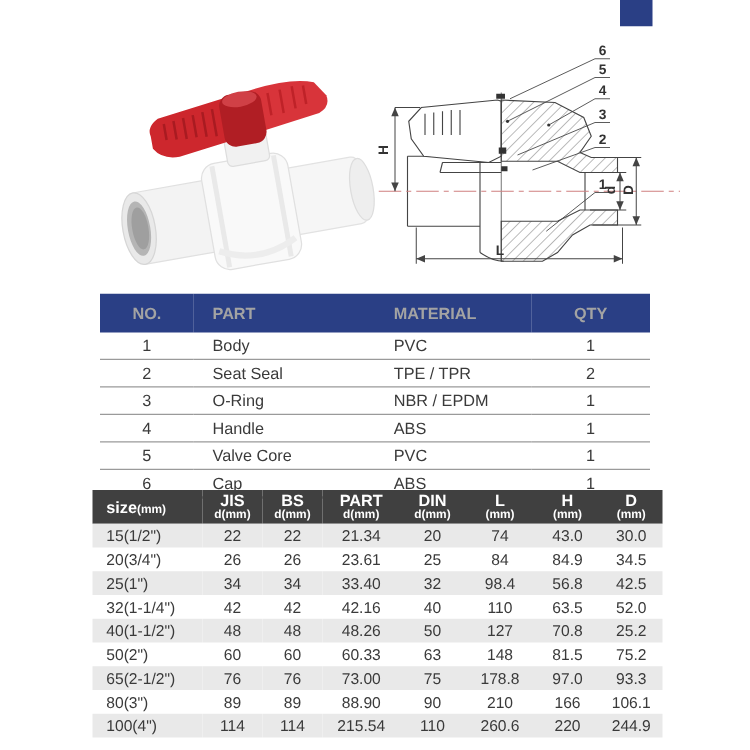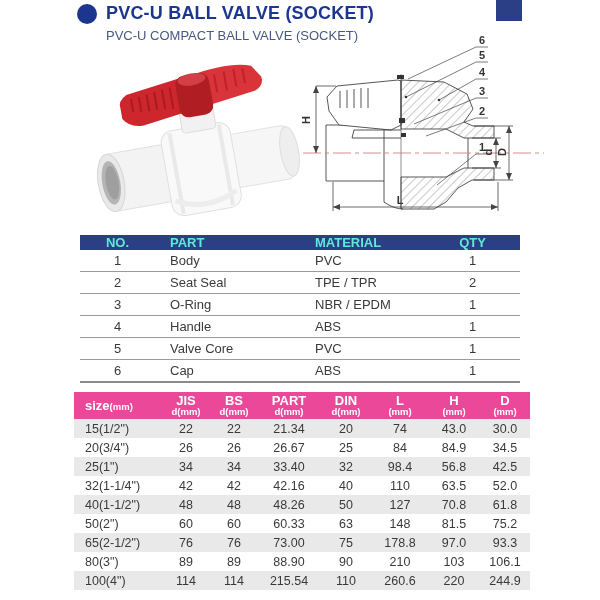--- a/index.html
+++ b/index.html
@@ -11,46 +11,41 @@
   .page-title{margin:0;font-size:18px;font-weight:bold;color:#1c3690;letter-spacing:.2px;white-space:nowrap;}
   .subtitle{position:absolute;left:106px;top:28px;font-size:13px;color:#47597e;white-space:nowrap;}
   .corner{position:absolute;left:496px;top:0;width:26px;height:21px;background:#2a3f85;}
   
   .photo{position:absolute;left:95px;top:50px;width:212px;height:180px;}
   .diagram{position:absolute;left:296px;top:34px;width:268px;height:196px;}
   .diagram text{font-family:"Liberation Sans",sans-serif;font-size:11px;font-weight:bold;fill:#333;}
   
   table{border-collapse:collapse;table-layout:fixed;}
   .parts{position:absolute;left:80px;top:235px;width:440px;font-size:13px;}
-  .parts th{background:#2a3f85;color:#5eead4;font-weight:bold;height:15px;font-size:13px;padding:0;}
+  .parts th{background:#2a3f85;color:#a3a3a3;font-weight:bold;height:31px;font-size:13px;padding:0;}
   .parts td{height:21px;border-bottom:1px solid #9a9a9a;padding:0;color:#3a3a3a;}
   .parts tr:last-child td{border-bottom:2px solid #8a8a8a;}
   .parts .c{text-align:center;}
   .parts .l{text-align:left;padding-left:15px;margin-top:12px;}
   
   .sizes{position:absolute;left:74px;top:392px;width:456px;font-size:12.5px;text-align:center;}
-  .sizes th{background:#ec4899;color:#fff;height:27px;padding:0;line-height:1.05;font-size:13px;vertical-align:middle;}
+  .sizes th{background:#404040;color:#fff;height:27px;padding:0;line-height:1.05;font-size:13px;vertical-align:middle;}
   .sizes th .hm{font-weight:bold;display:block;}
   .sizes th .hs{font-weight:bold;display:block;font-size:9.5px;}
   .sizes th.size-col{text-align:left;padding-left:11px;}
   .sizes th.size-col .hm,.sizes th.size-col .hs{display:inline;}
   .sizes td{height:19px;padding:0;color:#3a3a3a;}
   .sizes tbody tr:nth-child(odd){background:#e9e9e9;}
   .sizes td.first{text-align:left;padding-left:11px;}
 </style>
 </head>
 <body>
 
 <div class="page">
 
-  <div class="title-row">
-    <span class="bullet"></span>
-    <h1 class="page-title">PVC-U BALL VALVE (SOCKET)</h1>
-  </div>
-  <div class="subtitle">PVC-U COMPACT BALL VALVE (SOCKET)</div>
   <div class="corner"></div>
 
   <div class="photo">
     <svg viewBox="0 0 212 180" width="212" height="180">
       <g transform="rotate(-10 106 112)">
 
         <rect x="10" y="88" width="70" height="58" rx="6" fill="#f3f3f3" stroke="#e0e0e0"></rect>
 
         <rect x="130" y="90" width="66" height="54" rx="6" fill="#f6f6f6" stroke="#e2e2e2"></rect>
         <ellipse cx="195" cy="117" rx="9" ry="25" fill="#eeeeee" stroke="#dddddd"></ellipse>
@@ -265,21 +260,21 @@
           <td>21.34</td>
           <td>20</td>
           <td>74</td>
           <td>43.0</td>
           <td>30.0</td>
         </tr>
         <tr>
           <td class="first">20(3/4")</td>
           <td>26</td>
           <td>26</td>
-          <td>26.67</td>
+          <td>23.61</td>
           <td>25</td>
           <td>84</td>
           <td>84.9</td>
           <td>34.5</td>
         </tr>
         <tr>
           <td class="first">25(1")</td>
           <td>34</td>
           <td>34</td>
           <td>33.40</td>
@@ -299,21 +294,21 @@
           <td>52.0</td>
         </tr>
         <tr>
           <td class="first">40(1-1/2")</td>
           <td>48</td>
           <td>48</td>
           <td>48.26</td>
           <td>50</td>
           <td>127</td>
           <td>70.8</td>
-          <td>61.8</td>
+          <td>25.2</td>
         </tr>
         <tr>
           <td class="first">50(2")</td>
           <td>60</td>
           <td>60</td>
           <td>60.33</td>
           <td>63</td>
           <td>148</td>
           <td>81.5</td>
           <td>75.2</td>
@@ -328,21 +323,21 @@
           <td>97.0</td>
           <td>93.3</td>
         </tr>
         <tr>
           <td class="first">80(3")</td>
           <td>89</td>
           <td>89</td>
           <td>88.90</td>
           <td>90</td>
           <td>210</td>
-          <td>103</td>
+          <td>166</td>
           <td>106.1</td>
         </tr>
         <tr>
           <td class="first">100(4")</td>
           <td>114</td>
           <td>114</td>
           <td>215.54</td>
           <td>110</td>
           <td>260.6</td>
           <td>220</td>

